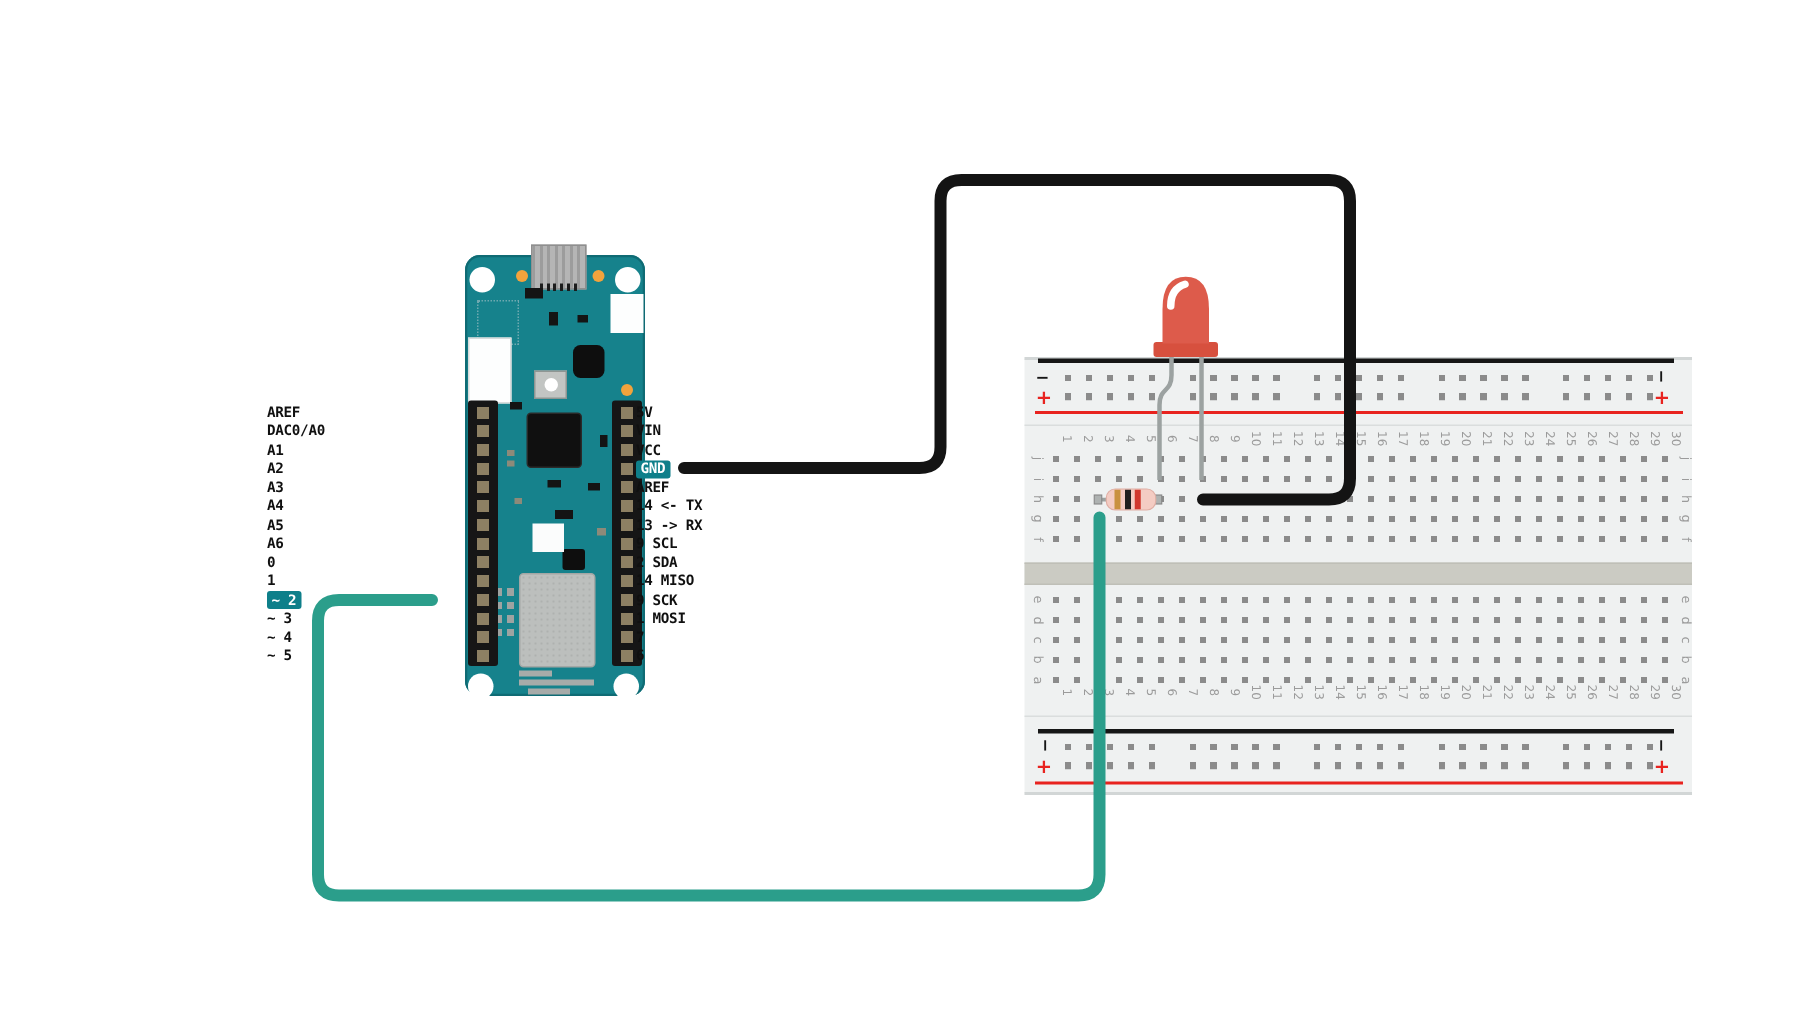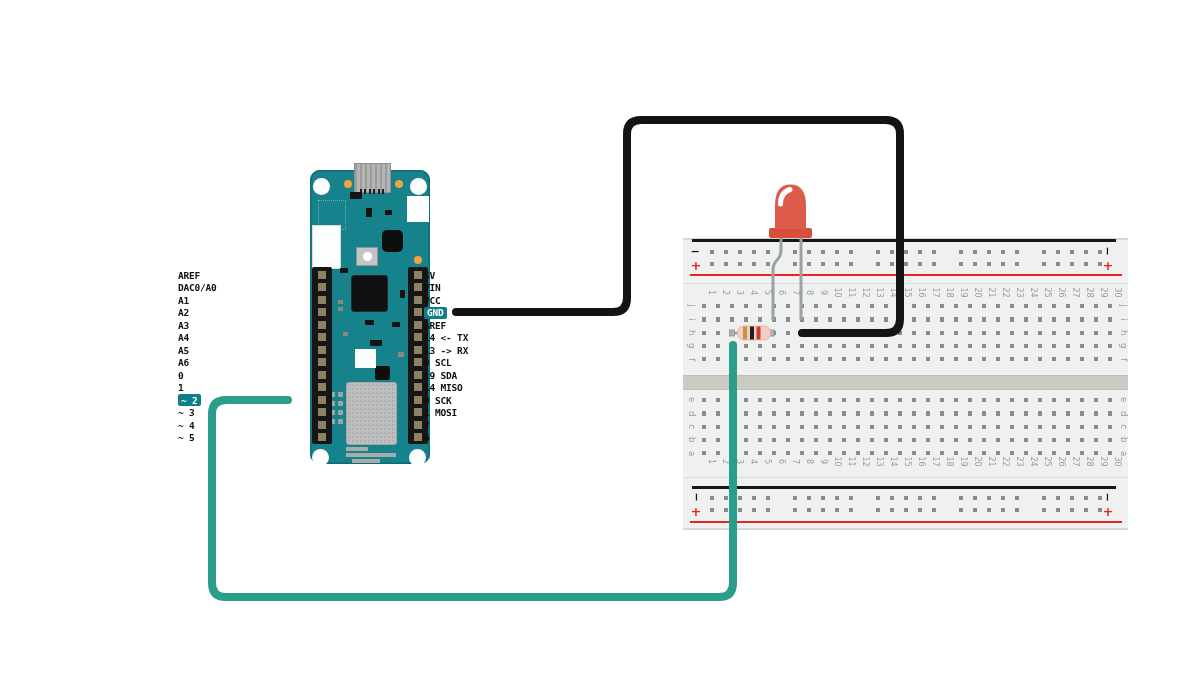--- a/index.html
+++ b/index.html
@@ -326,21 +326,21 @@
       <div class="pin-row">
       <span class="pin-label">14 &lt;- TX</span>
     </div>
       <div class="pin-row">
       <span class="pin-label">13 -&gt; RX</span>
     </div>
       <div class="pin-row">
       <span class="pin-label">9 SCL</span>
     </div>
       <div class="pin-row">
-      <span class="pin-label">19 SDA</span>
+      <span class="pin-label">2 SDA</span>
     </div>
       <div class="pin-row">
       <span class="pin-label">14 MISO</span>
     </div>
       <div class="pin-row">
       <span class="pin-label">9 SCK</span>
     </div>
       <div class="pin-row">
       <span class="pin-label">1 MOSI</span>
     </div>

